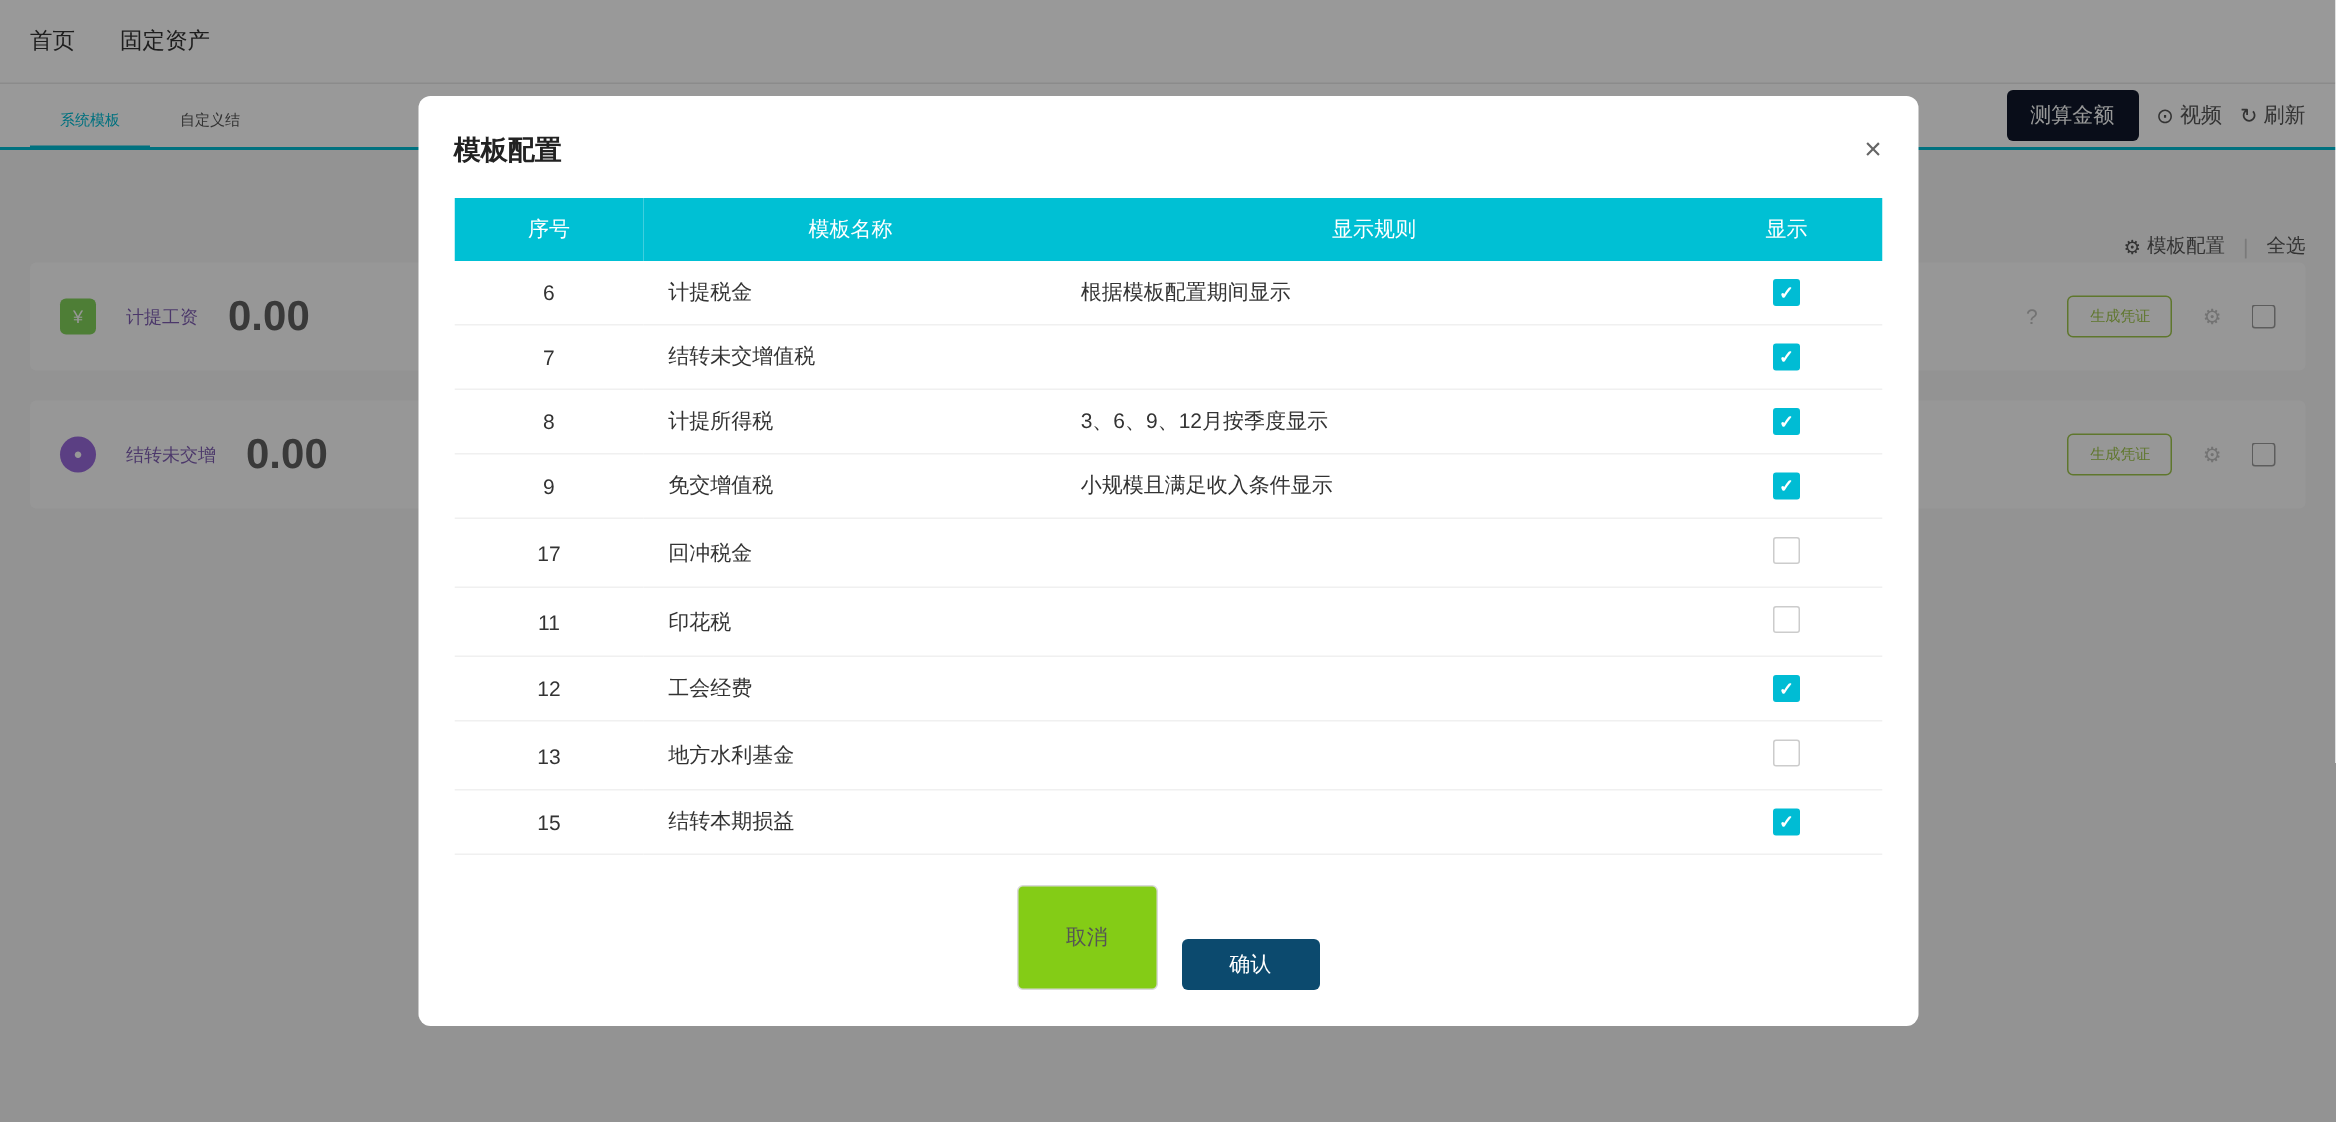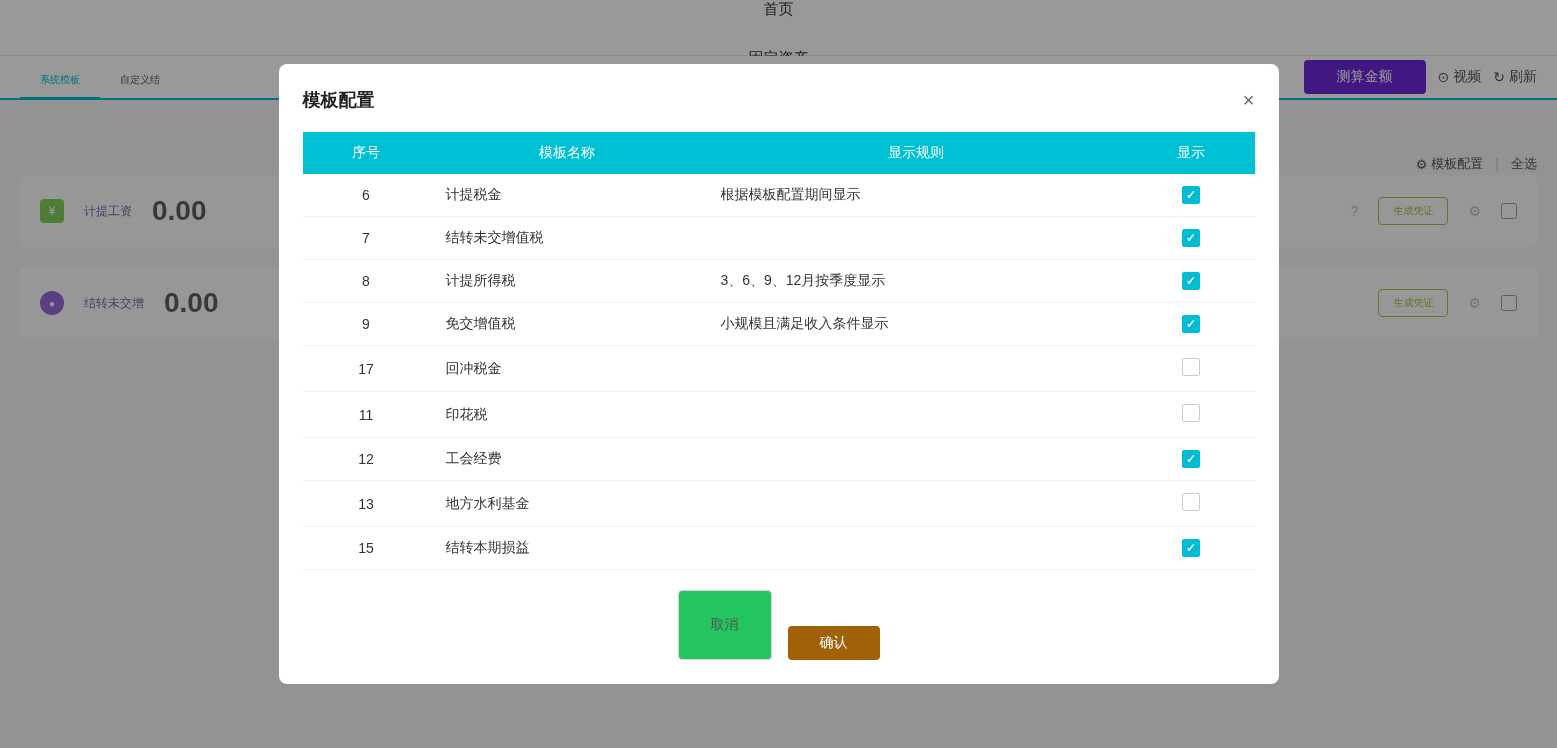--- a/index.html
+++ b/index.html
@@ -25,21 +25,20 @@
     .top-nav {
       position: absolute;
       top: 0; left: 0; right: 0;
       height: 56px;
       background: #fff;
       display: flex;
       align-items: center;
       padding: 0 20px;
       border-bottom: 1px solid #e8e8e8;
       gap: 30px;
-      flex-direction: column;
     }
     .nav-item {
       font-size: 15px;
       color: #333;
       cursor: pointer;
     }
 
     
     .tab-bar {
       position: absolute;
@@ -67,25 +66,25 @@
 
     
     .toolbar {
       position: absolute;
       top: 100px; right: 20px;
       display: flex;
       align-items: center;
       gap: 12px;
     }
     .btn-calc {
-      background: #6d28d9;
-      color: #fff;
-      border: none;
-      border-radius: 4px;
-      padding: 8px 33px;
+      background: #0f172a;
+      color: #fff;
+      border: none;
+      border-radius: 4px;
+      padding: 8px 16px;
       font-size: 14px;
       cursor: pointer;
       font-family: inherit;
     }
     .btn-video {
       color: #555;
       background: none;
       border: none;
       cursor: pointer;
       font-size: 14px;
@@ -301,32 +300,32 @@
 
     
     .modal-footer {
       display: flex;
       justify-content: center;
       gap: 16px;
       margin-top: 20px;
     }
 
     .btn-cancel {
-      background: #22c55e;
+      background: #84cc16;
       border: 1px solid #d9d9d9;
       border-radius: 4px;
       padding: 8px 32px;
       font-size: 14px;
       cursor: pointer;
       font-family: inherit;
       color: #555;
     }
 
     .btn-confirm {
-      background: #a16207;
+      background: #0c4a6e;
       border: none;
       border-radius: 4px;
       padding: 8px 32px;
       font-size: 14px;
       cursor: pointer;
       font-family: inherit;
       color: #fff;
       margin-top: 36px;
     }
   </style>

